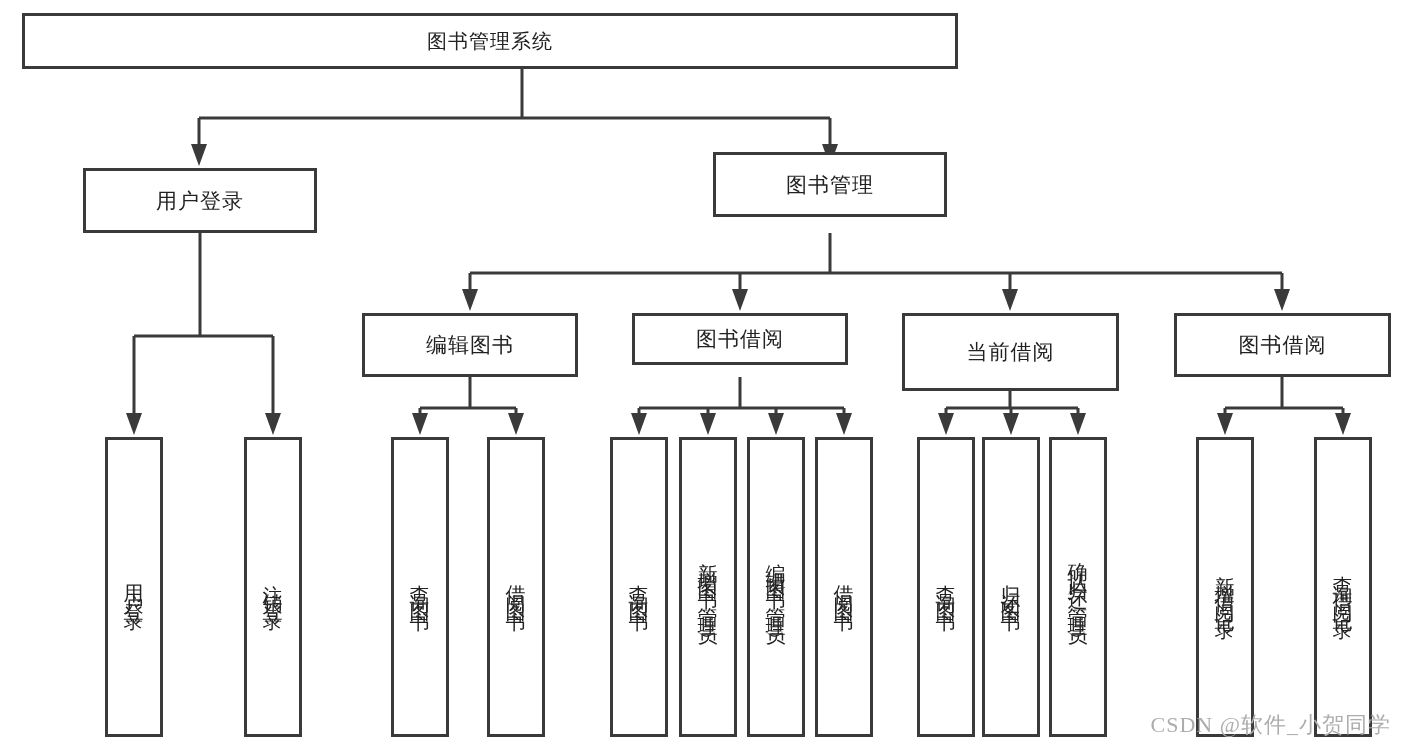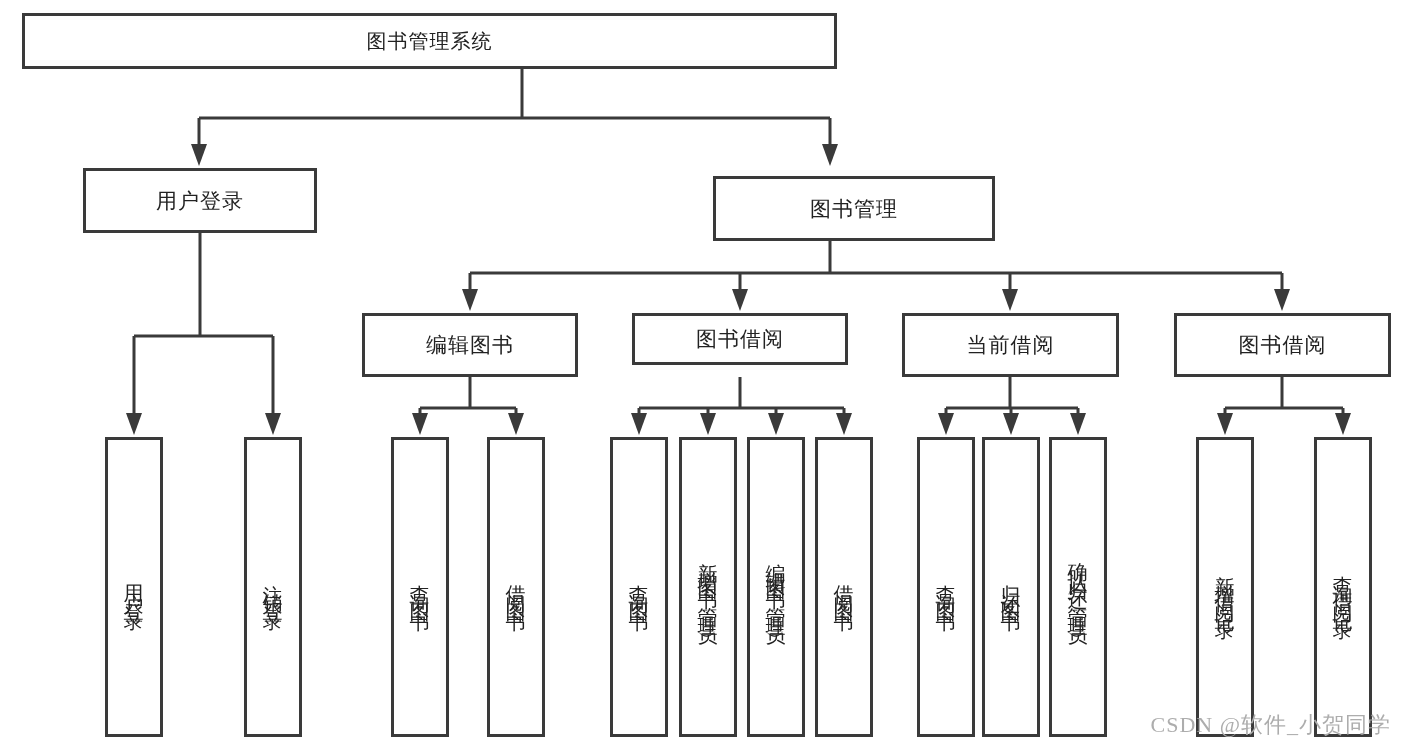--- a/index.html
+++ b/index.html
@@ -82,28 +82,28 @@
       <polygon points="768,413 784,413 776,435"></polygon>
       <polygon points="836,413 852,413 844,435"></polygon>
       <polygon points="938,413 954,413 946,435"></polygon>
       <polygon points="1003,413 1019,413 1011,435"></polygon>
       <polygon points="1070,413 1086,413 1078,435"></polygon>
       <polygon points="1217,413 1233,413 1225,435"></polygon>
       <polygon points="1335,413 1351,413 1343,435"></polygon>
     </g>
   </svg>
 
-  <div class="hbox root" style="left:22px;top:13px;width:815px;height:56px">图书管理系统</div>
+  <div class="hbox root" style="left:22px;top:13px;width:936px;height:56px">图书管理系统</div>
 
   <div class="hbox" style="left:83px;top:168px;width:234px;height:65px">用户登录</div>
-  <div class="hbox" style="left:713px;top:176px;width:282px;height:65px">图书管理</div>
+  <div class="hbox" style="left:713px;top:152px;width:234px;height:65px">图书管理</div>
 
   <div class="hbox" style="left:362px;top:313px;width:216px;height:64px">编辑图书</div>
   <div class="hbox" style="left:632px;top:313px;width:216px;height:52px">图书借阅</div>
-  <div class="hbox" style="left:902px;top:313px;width:217px;height:64px">当前借阅</div>
+  <div class="hbox" style="left:902px;top:313px;width:217px;height:78px">当前借阅</div>
   <div class="hbox" style="left:1174px;top:313px;width:217px;height:64px">图书借阅</div>
 
   <div class="vbox" style="left:105px">用户登录</div>
   <div class="vbox" style="left:244px">注销登录</div>
 
   <div class="vbox" style="left:391px">查询图书</div>
   <div class="vbox" style="left:487px">借阅图书</div>
 
   <div class="vbox" style="left:610px">查询图书</div>
   <div class="vbox" style="left:679px">新增图书（管理员）</div>

